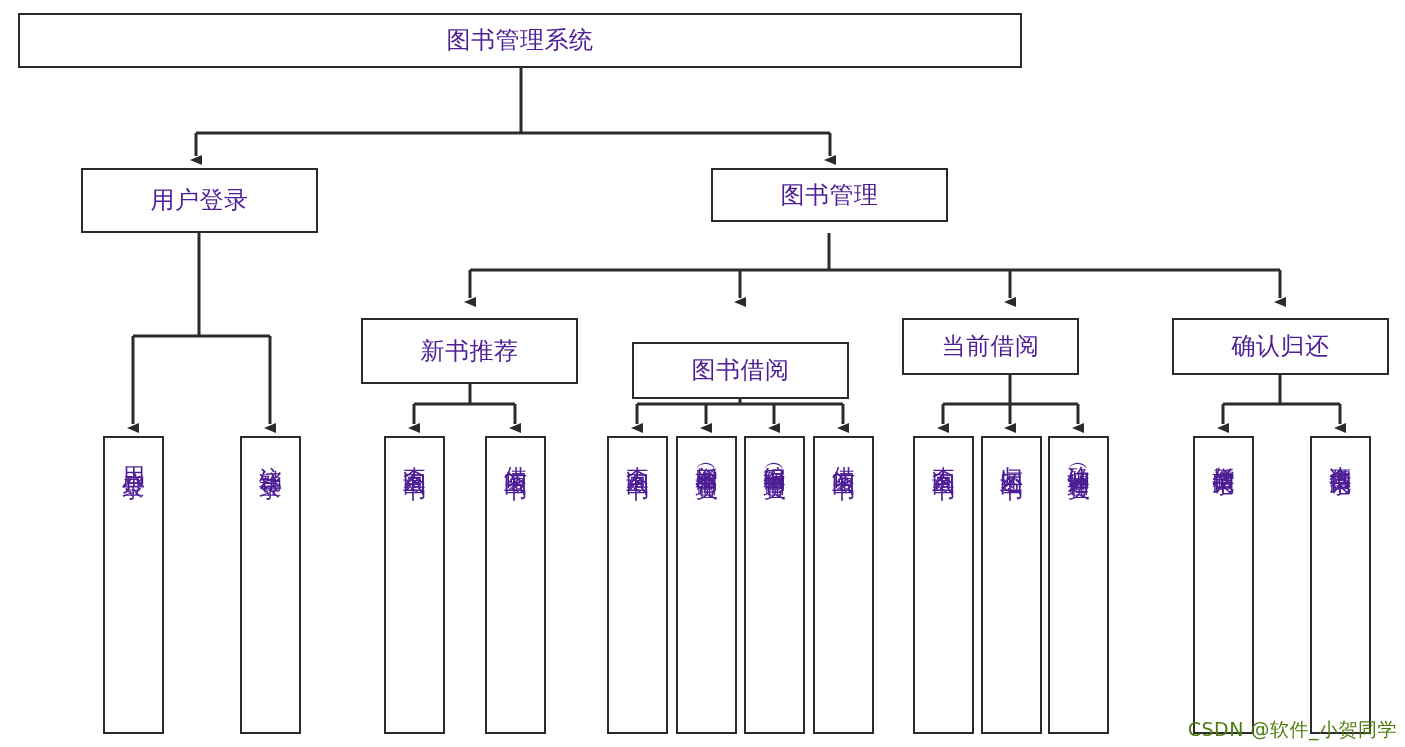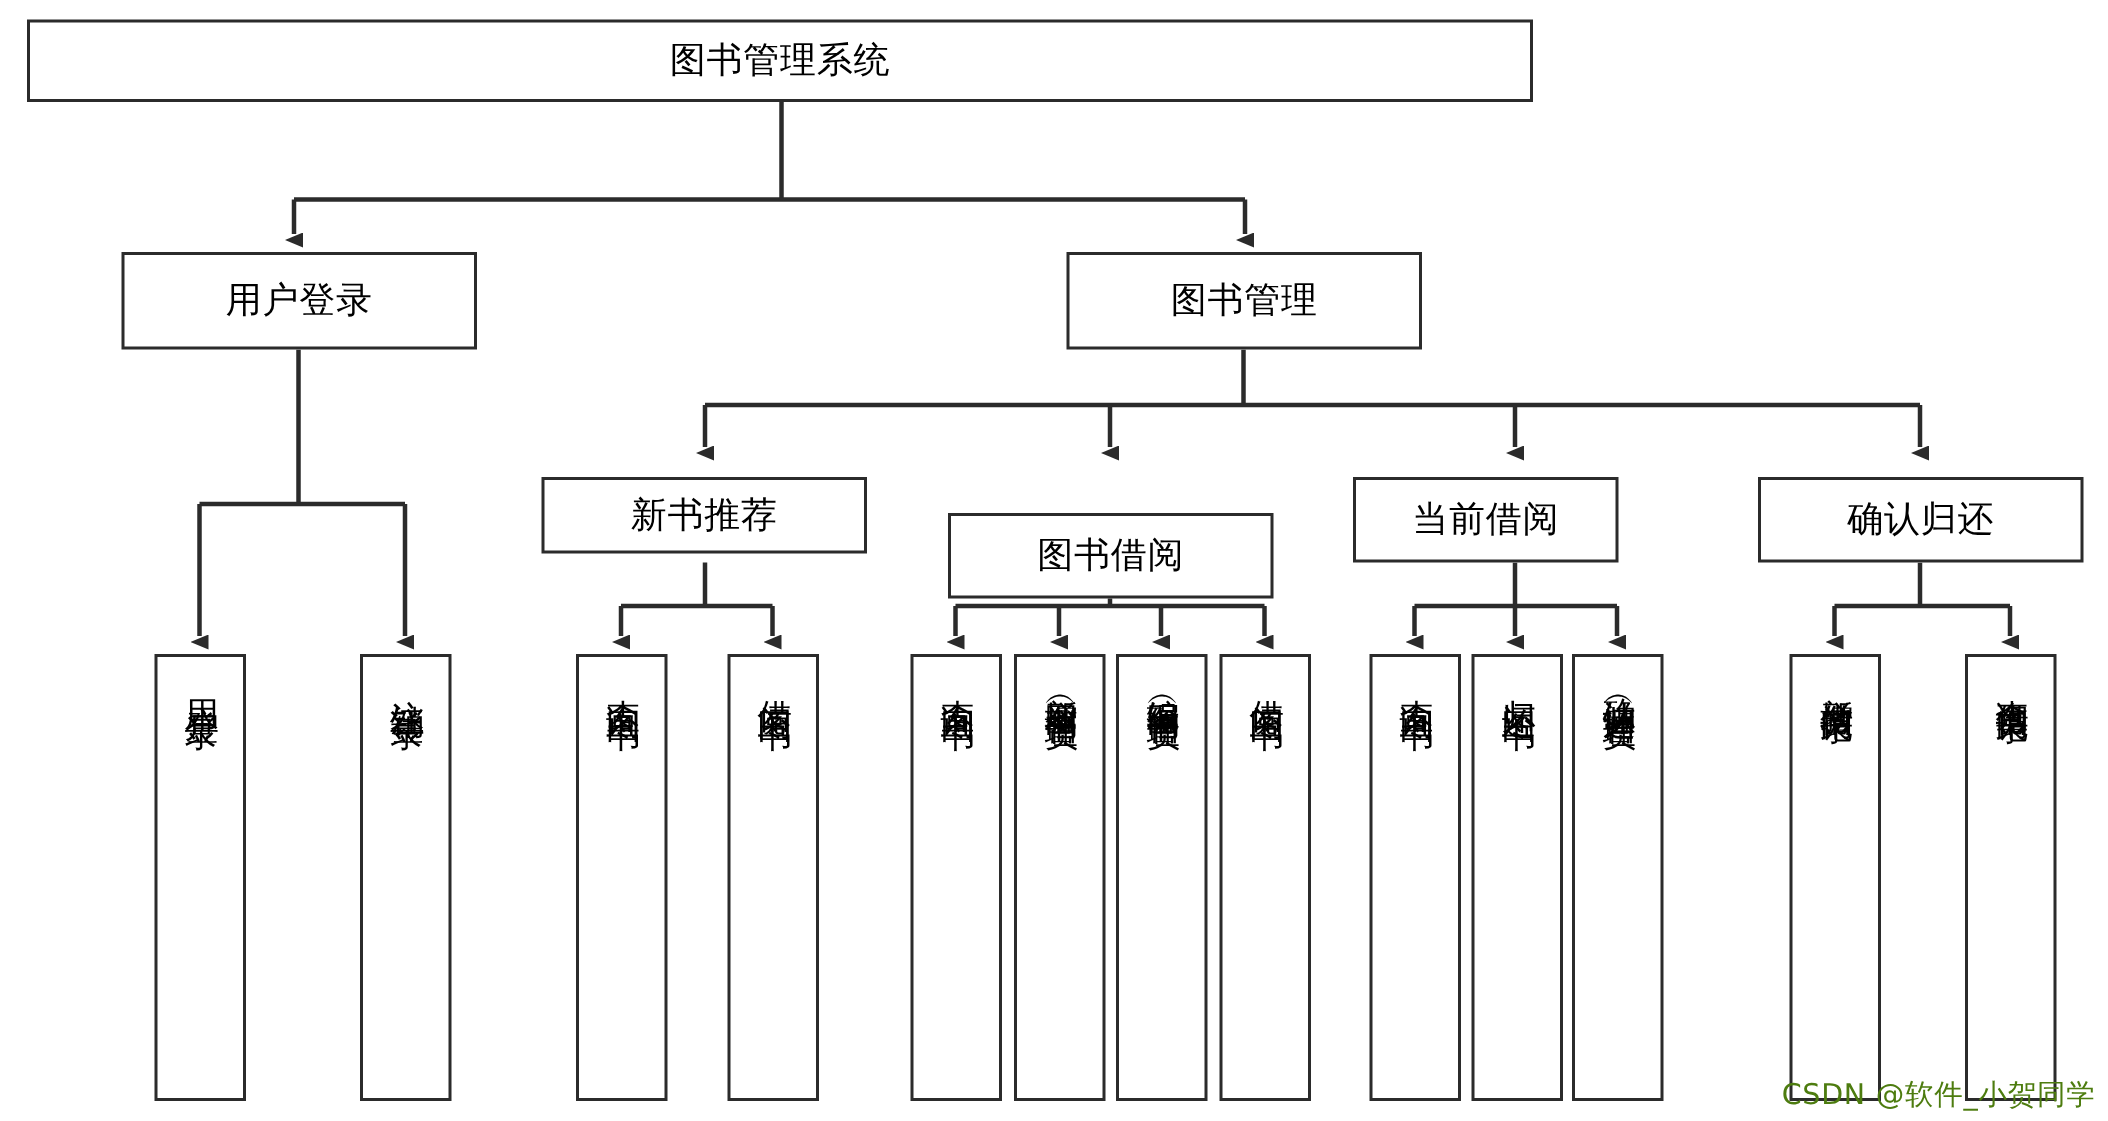--- a/index.html
+++ b/index.html
@@ -27,21 +27,21 @@
     pointer-events: none;
   }
   .node {
     position: absolute;
     box-sizing: border-box;
     background: #ffffff;
     border: 2.5px solid #2b2b2b;
     display: flex;
     align-items: center;
     justify-content: center;
-    color: #000000;
+    color: #4c1d95;
     z-index: 2;
   }
   .node-label {
     display: block;
     text-align: center;
     line-height: 1.18;
     white-space: pre;
   }
   
   .node.h .node-label {
@@ -135,25 +135,25 @@
   </svg>
 
   <div class="node h root" style="left:18px; top:13px; width:1004px; height:55px;">
     <span class="node-label">图书管理系统</span>
   </div>
 
   <div class="node h" style="left:81px; top:168px; width:237px; height:65px;">
     <span class="node-label">用户登录</span>
   </div>
 
-  <div class="node h" style="left:711px; top:168px; width:237px; height:65px;">
+  <div class="node h" style="left:711px; top:168px; width:237px; height:54px;">
     <span class="node-label">图书管理</span>
   </div>
 
-  <div class="node h" style="left:361px; top:318px; width:217px; height:51px;">
+  <div class="node h" style="left:361px; top:318px; width:217px; height:66px;">
     <span class="node-label">新书推荐</span>
   </div>
 
   <div class="node h" style="left:632px; top:318px; width:217px; height:57px;margin-top:24px;">
     <span class="node-label">图书借阅</span>
   </div>
 
   <div class="node h" style="left:902px; top:318px; width:177px; height:57px;">
     <span class="node-label">当前借阅</span>
   </div>

